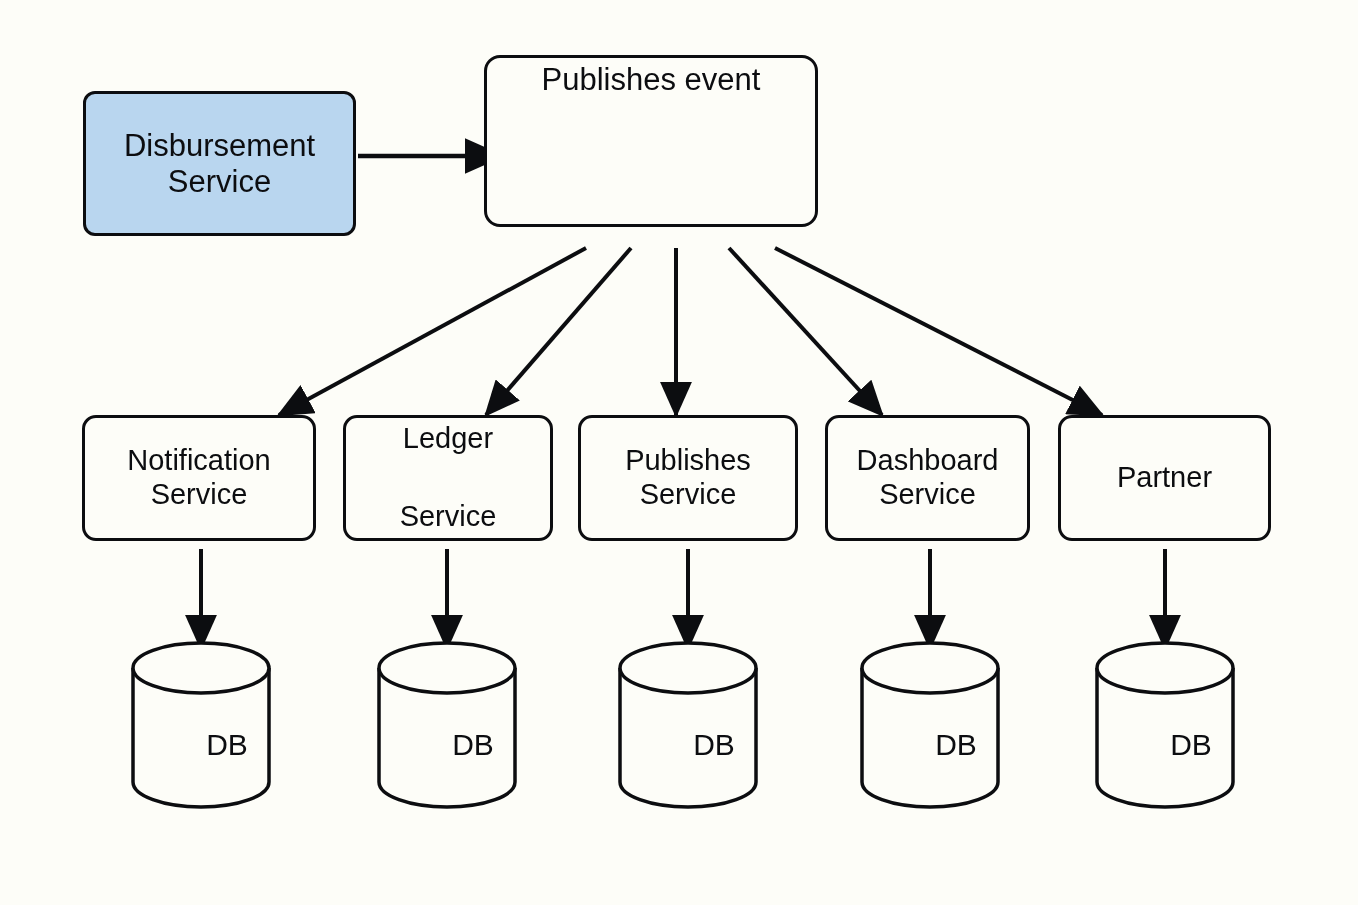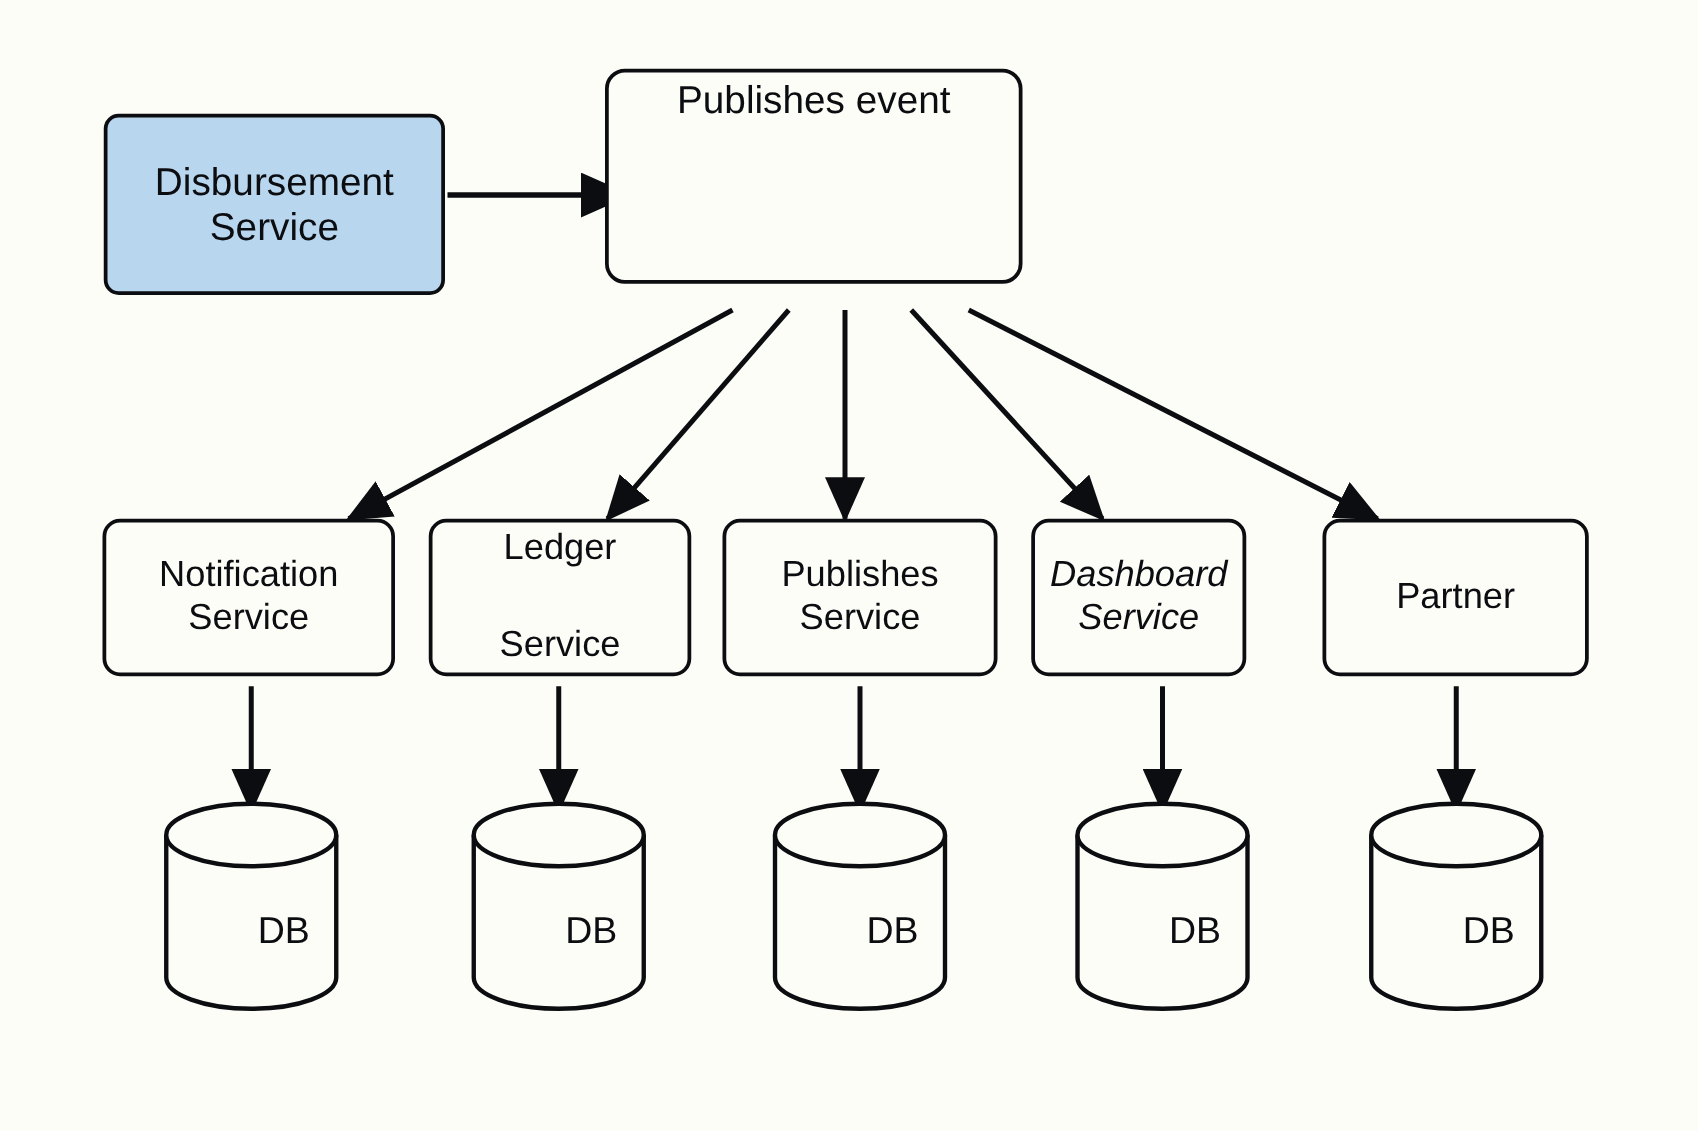--- a/index.html
+++ b/index.html
@@ -84,21 +84,21 @@
     color: #0c0d10;
   }
   .consumer {
     height: 126px;
     top: 415px;
     font-size: 29px;
   }
   #consumer-0 { left: 82px;   width: 234px; }
   #consumer-1 { left: 343px;  width: 210px; gap: 44px; }
   #consumer-2 { left: 578px;  width: 220px; }
-  #consumer-3 { left: 825px;  width: 172px; font-style: italic; }
+  #consumer-3 { left: 825px;  width: 205px; }
   #consumer-4 { left: 1058px; width: 213px; }
 
   .db-label {
     position: absolute;
     font-size: 30px;
     color: #0c0d10;
     text-align: left;
     transform: translate(-50%, -50%);
     white-space: nowrap;
     margin-left: 26px;

